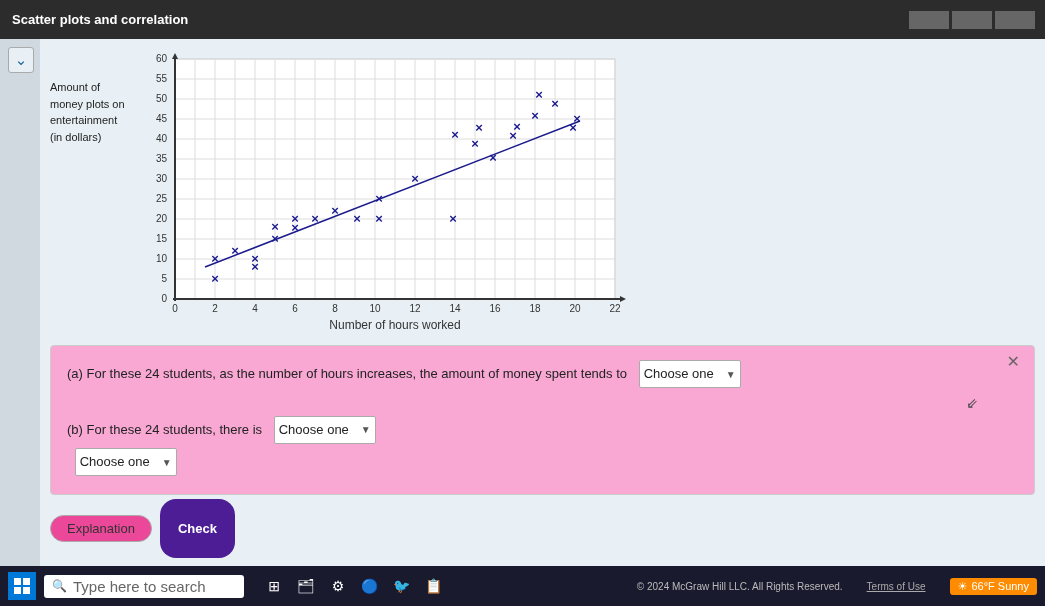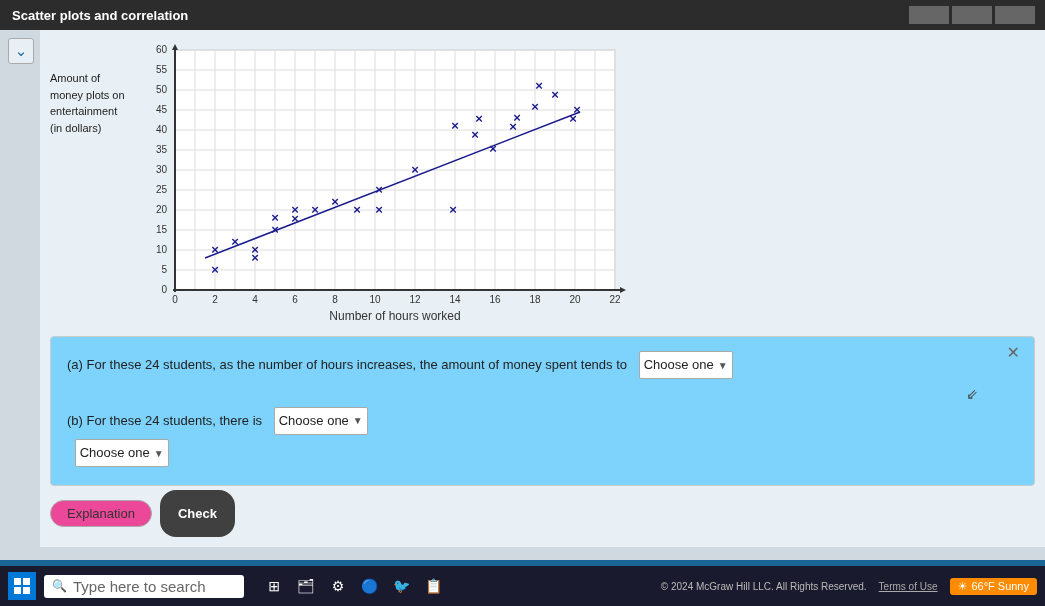--- a/index.html
+++ b/index.html
@@ -7,21 +7,21 @@
       font-family: Arial, sans-serif;
       background: #1a6496;
       width: 1045px;
       height: 606px;
       overflow: hidden;
       position: relative;
     }
 
     
     .question-box {
-      background: #7dd3fc;
+      background: #f9a8d4;
       border: 1px solid #ccc;
       border-radius: 4px;
       padding: 14px 16px;
       font-size: 13px;
       color: #222;
       line-height: 1.7;
       position: relative;
     }
 
     .question-row {
@@ -37,21 +37,21 @@
     }
 
     .dropdown-select {
       border: 1px solid #aaa;
       background: white;
       padding: 2px 4px;
       font-size: 13px;
       border-radius: 2px;
       display: inline-flex;
       align-items: center;
-      gap: 4px;
+      gap: 12px;
       cursor: pointer;
     }
 
     .dropdown-arrow {
       font-size: 10px;
       color: #555;
     }
 
     .close-btn {
       position: absolute;
@@ -75,24 +75,24 @@
       background: #ec4899;
       border: 1px solid #aaa;
       border-radius: 16px;
       padding: 5px 16px;
       font-size: 13px;
       color: #333;
       cursor: pointer;
     }
 
     .btn-check {
-      background: #404040;
+      background: #4c1d95;
       border: none;
       border-radius: 16px;
-      padding: 16px 18px;
+      padding: 22px 18px;
       font-size: 13px;
       color: white;
       font-weight: bold;
       cursor: pointer;
     }
 
     
     .taskbar {
       position: absolute;
       bottom: 0;
@@ -143,21 +143,21 @@
       justify-content: center;
       font-size: 14px;
       color: white;
       cursor: pointer;
     }
 
     .taskbar-right {
       margin-left: auto;
       display: flex;
       align-items: center;
-      gap: 12px;
+      gap: 24px;
       font-size: 11px;
       color: #ccc;
     }
 
     .copyright-text {
       font-size: 10px;
       color: #bbb;
     }
 
     .weather-widget {
@@ -177,21 +177,21 @@
     }
 
     .top-header {
       background: #2c2c2c;
       color: white;
       display: flex;
       align-items: center;
       padding: 5px 12px;
       font-size: 13px;
       font-weight: bold;
-      height: 30px;
+      height: 39px;
       position: relative;
     }
 
     .top-header-right {
       position: absolute;
       right: 10px;
       display: flex;
       gap: 3px;
     }
 

